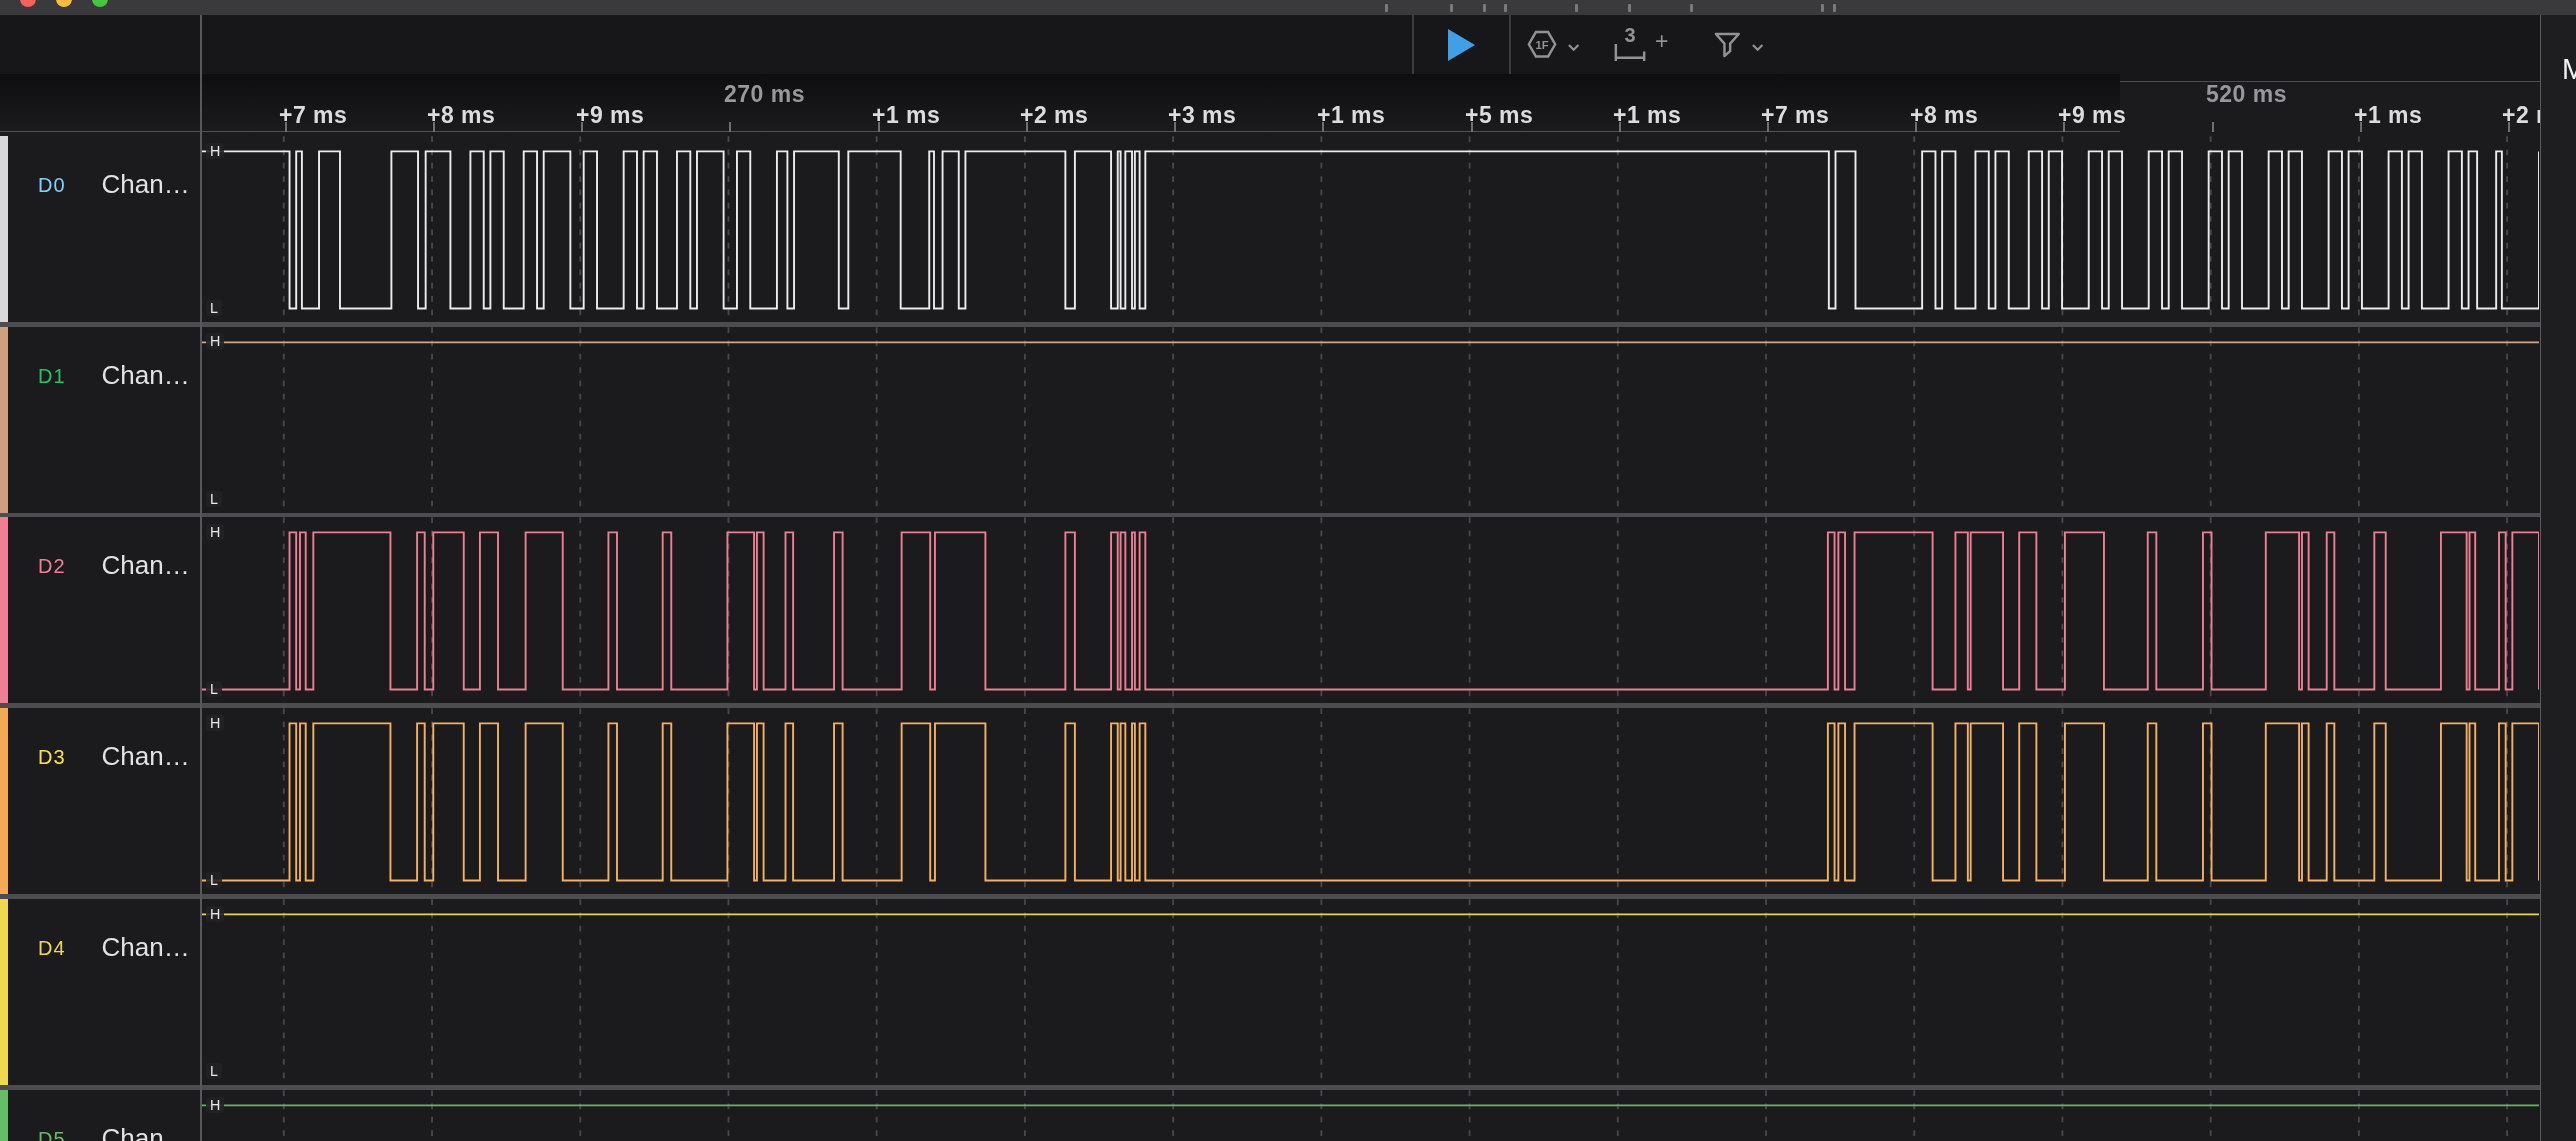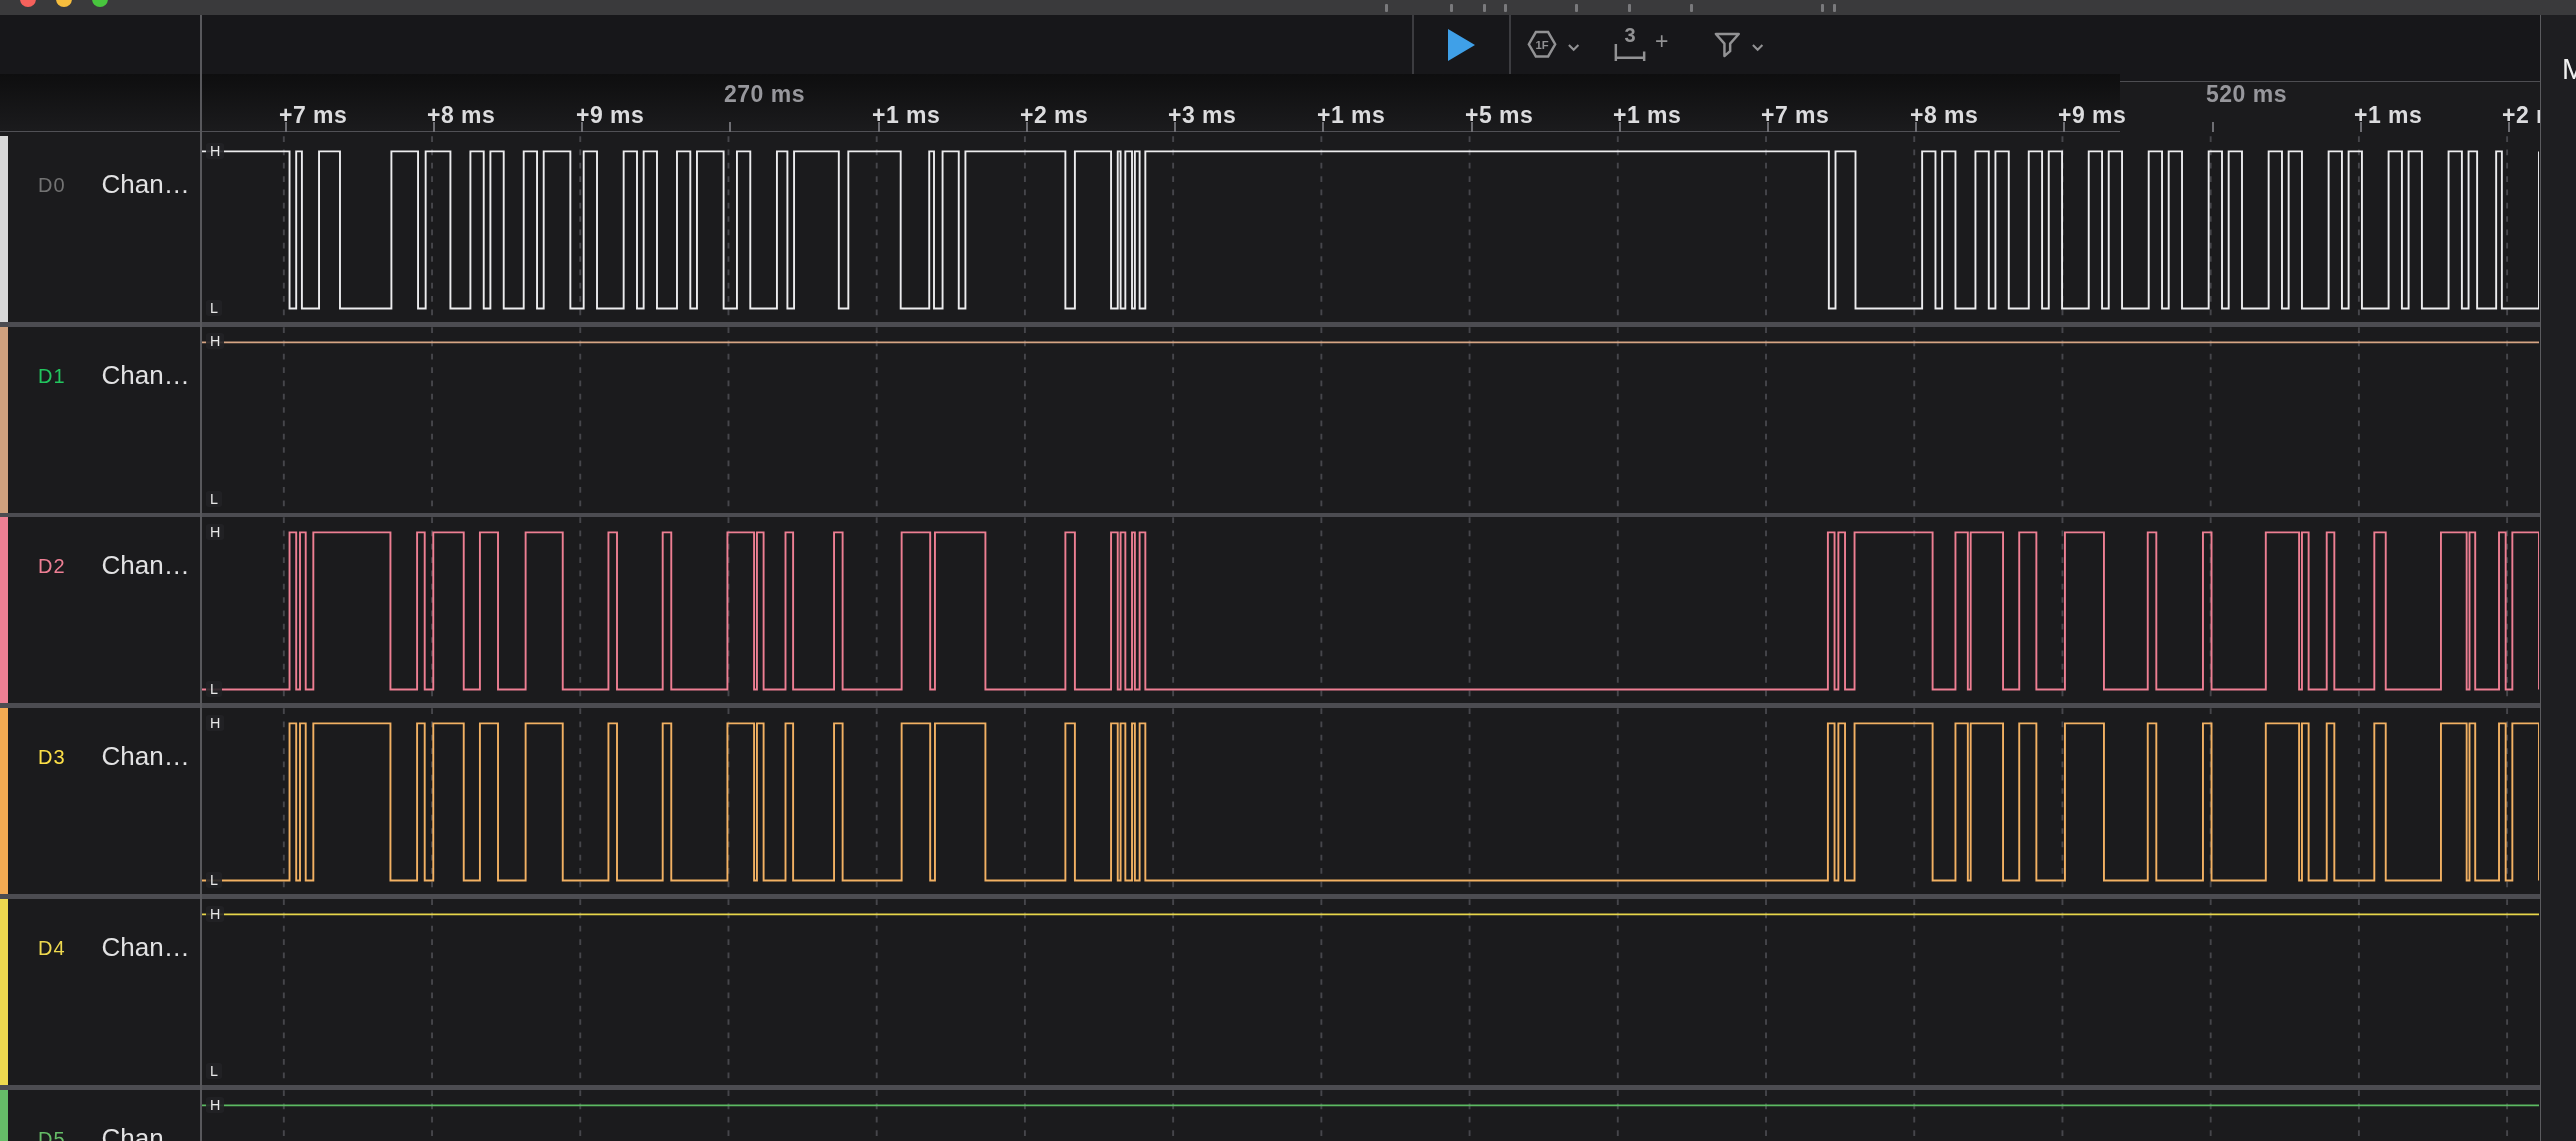--- a/index.html
+++ b/index.html
@@ -146,21 +146,21 @@
         <div class="tickstub" style="left: 2158px;"></div>
         <div class="tlabel minor" style="left: 2300px;">+2 ms</div>
         <div class="tickstub" style="left: 2306px;"></div>
       </div>
   </div>
 
   <div id="channels" class="abs">
       <div class="chrow">
         <div class="strip" style="background: rgb(216, 216, 216);"></div>
         <div class="labelcell">
-          <span class="chid" style="color: #737373;">D0</span>
+          <span class="chid" style="color: #7dd3fc;">D0</span>
           <span class="chname">Chan…</span>
         </div>
         <div class="wavecell">
           <svg width="2338" height="186" viewBox="0 0 2456 195">
             <line x1="87" x2="87" y1="0" y2="195" stroke="#46464b" stroke-width="2" stroke-dasharray="6 8"></line>
             <line x1="242.7" x2="242.7" y1="0" y2="195" stroke="#46464b" stroke-width="2" stroke-dasharray="6 8"></line>
             <line x1="398.4" x2="398.4" y1="0" y2="195" stroke="#46464b" stroke-width="2" stroke-dasharray="6 8"></line>
             <line x1="554.0999999999999" x2="554.0999999999999" y1="0" y2="195" stroke="#46464b" stroke-width="2" stroke-dasharray="6 8"></line>
             <line x1="709.8" x2="709.8" y1="0" y2="195" stroke="#46464b" stroke-width="2" stroke-dasharray="6 8"></line>
             <line x1="865.5" x2="865.5" y1="0" y2="195" stroke="#46464b" stroke-width="2" stroke-dasharray="6 8"></line>

